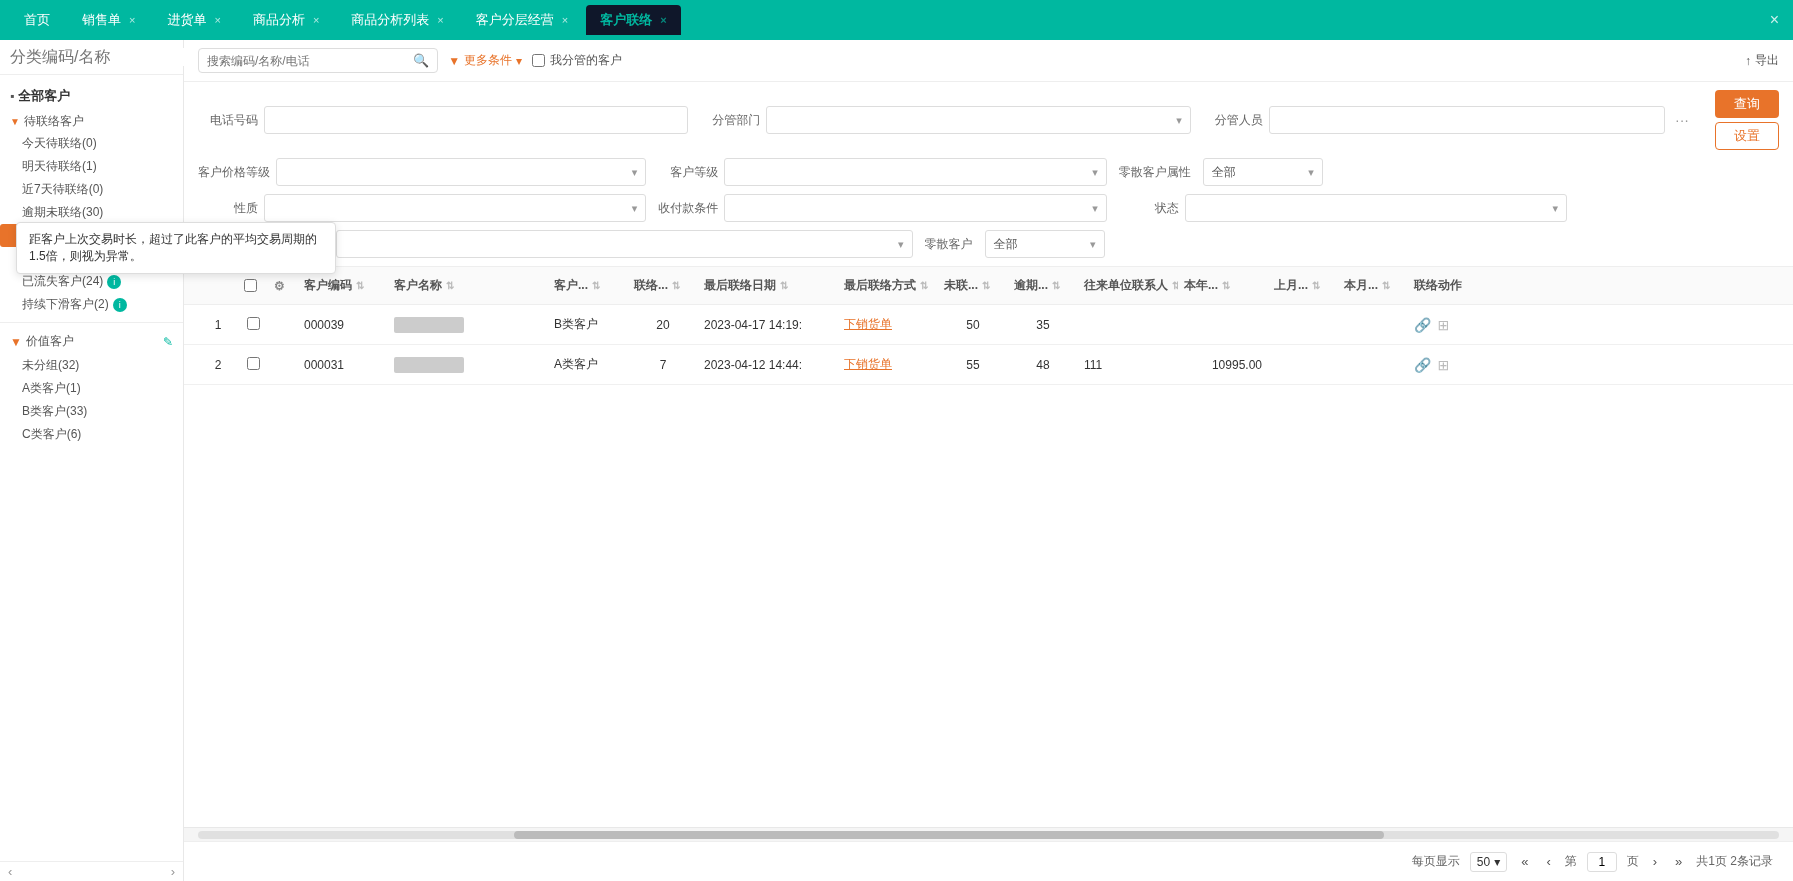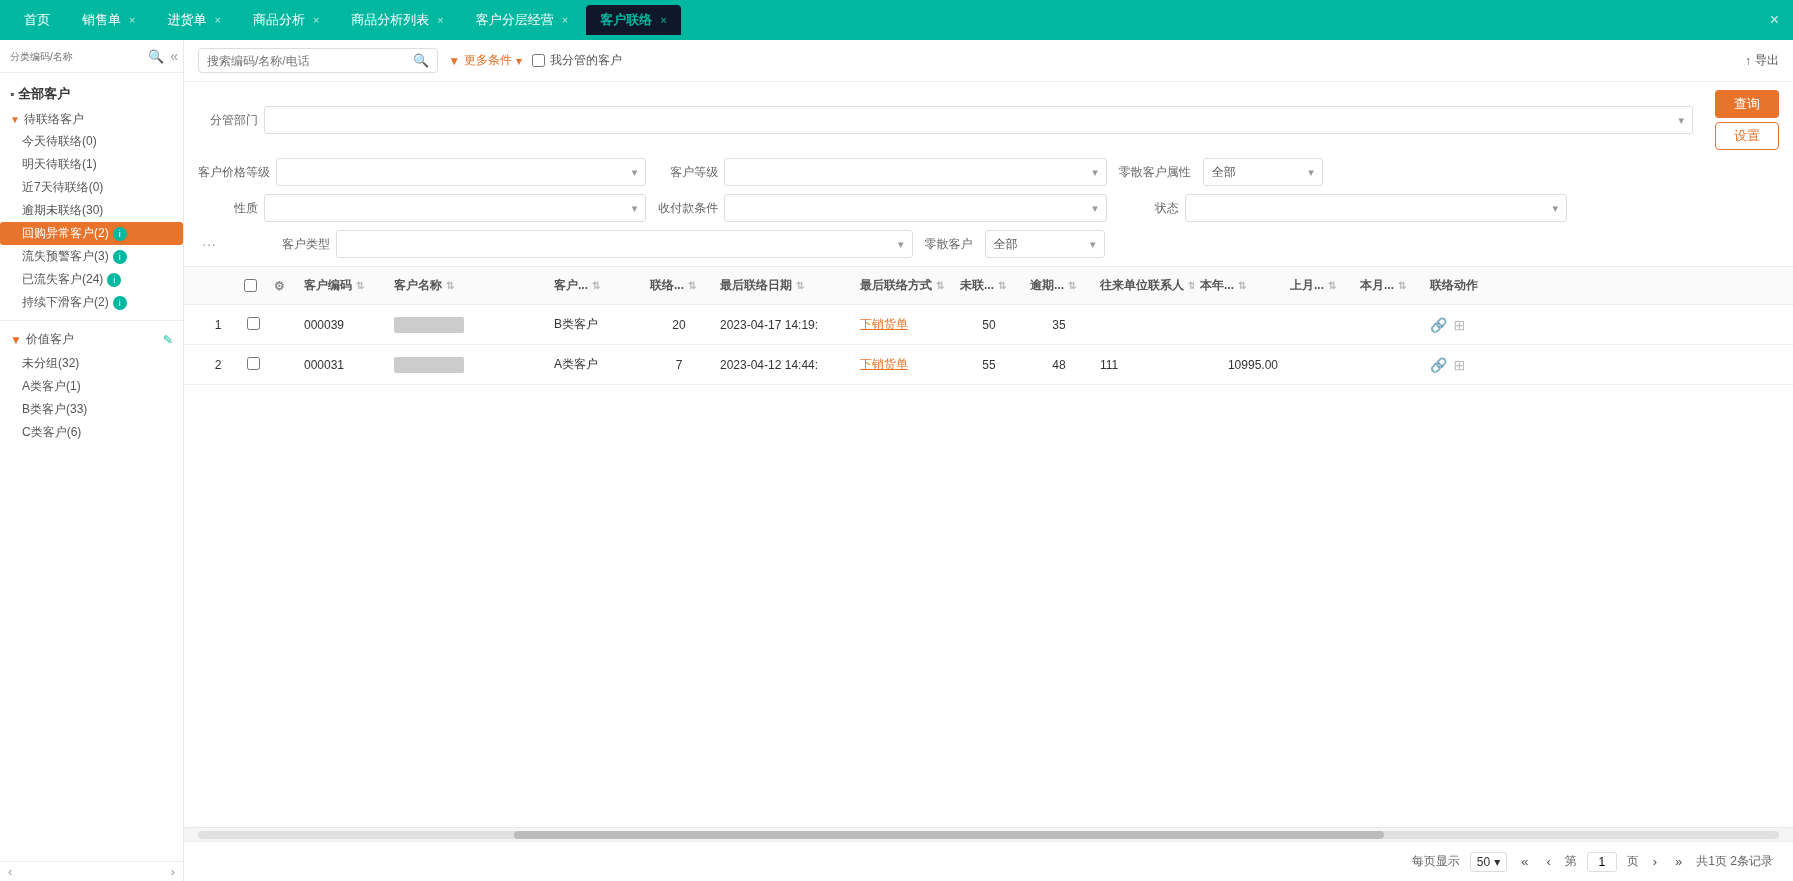--- a/index.html
+++ b/index.html
@@ -55,21 +55,21 @@
     .sidebar-search {
       padding: 8px 10px;
       border-bottom: 1px solid #eee;
       display: flex;
       align-items: center;
       gap: 6px;
     }
     .sidebar-search input {
       border: none;
       outline: none;
-      font-size: 10px;
+      font-size: 16px;
       flex: 1;
       color: #999;
     }
     .sidebar-tree {
       flex: 1;
       overflow-y: auto;
       padding: 8px 0;
     }
     .tree-root {
       padding: 4px 10px;
@@ -339,21 +339,21 @@
       font-size: 14px;
     }
 
     
     .col-num { width: 40px; flex-shrink: 0; text-align: center; }
     .col-check { width: 30px; flex-shrink: 0; text-align: center; }
     .col-gear { width: 30px; flex-shrink: 0; text-align: center; }
     .col-code { width: 90px; flex-shrink: 0; }
     .col-name { width: 140px; flex-shrink: 0; }
     .col-level { width: 80px; flex-shrink: 0; margin-left: 20px; }
-    .col-contact { width: 70px; flex-shrink: 0; text-align: center; margin-left: 16px; }
+    .col-contact { width: 70px; flex-shrink: 0; text-align: center; }
     .col-lastdate { width: 140px; flex-shrink: 0; }
     .col-lastway { width: 100px; flex-shrink: 0; }
     .col-unreached { width: 70px; flex-shrink: 0; text-align: center; }
     .col-overdue { width: 70px; flex-shrink: 0; text-align: center; }
     .col-contacts { width: 100px; flex-shrink: 0; }
     .col-thisyear { width: 90px; flex-shrink: 0; text-align: right; }
     .col-lastmonth { width: 70px; flex-shrink: 0; text-align: right; }
     .col-thismonth { width: 70px; flex-shrink: 0; text-align: right; }
     .col-action { width: 80px; flex-shrink: 0; }
 
@@ -538,20 +538,23 @@
       </div>
     </div>
     <div class="sidebar-bottom">
       <span style="color:#999; cursor:pointer;">‹</span>
       <span style="color:#999; cursor:pointer;">›</span>
     </div>
   </div>
 
   <div class="content-area">
 
+    <div class="tooltip-popup">
+      <span>距客户上次交易时长，超过了此客户的平均交易周期的1.5倍，则视为异常。</span>
+    </div>
 
     <div class="filter-toolbar">
       <div class="search-input-wrap">
         <input type="text" style="width: 200px;" placeholder="搜索编码/名称/电话">
         <span class="search-icon-btn">🔍</span>
       </div>
       <div class="more-conditions">
         <span>▼</span>
         <span>更多条件</span>
         <span>▾</span>
@@ -562,26 +565,37 @@
       </div>
       <div class="export-btn" style="margin-left:auto;">
         <span>↑</span>
         <span>导出</span>
       </div>
     </div>
 
     <div class="advanced-filter">
 
       <div class="filter-row">
+        <div class="filter-field">
+          <span class="filter-label">电话号码</span>
+          <input class="filter-input" type="text" style="">
+        </div>
         <div class="filter-field">
           <span class="filter-label">分管部门</span>
           <div class="filter-select">
             <span></span>
             <span class="chevron">▾</span>
           </div>
+        </div>
+        <div class="filter-field">
+          <span class="filter-label">分管人员</span>
+          <div class="filter-select" style="flex:1;">
+            <span></span>
+          </div>
+          <span class="dots-btn">···</span>
         </div>
         <div class="filter-actions">
           <button class="btn-query">查询</button>
           <button class="btn-settings">设置</button>
         </div>
       </div>
 
       <div class="filter-row">
         <div class="filter-field">
           <span class="filter-label">客户价格等级</span>

